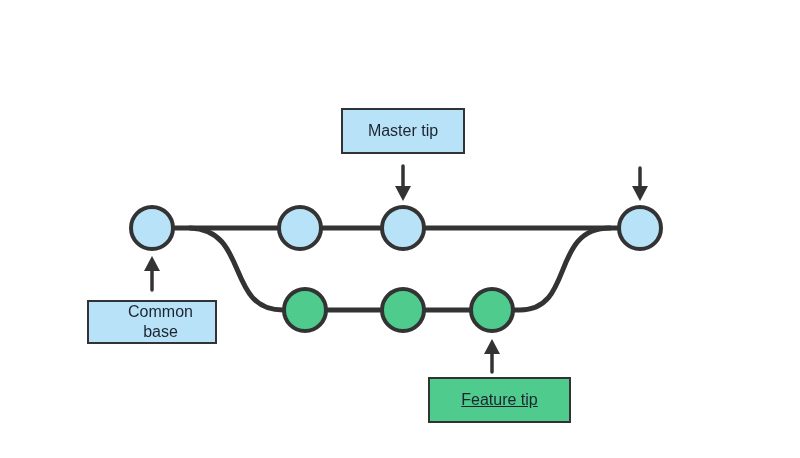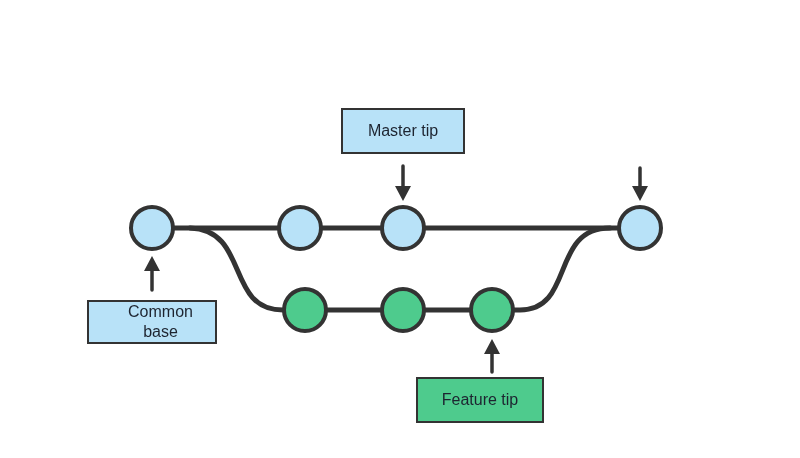--- a/index.html
+++ b/index.html
@@ -92,15 +92,15 @@
       <line class="arrow-line" x1="492" y1="372" x2="492" y2="353"></line>
       <polygon class="arrow-head" points="484,354 500,354 492,339"></polygon>
     </g>
   </svg>
 
   <div class="label-box label-blue" style="left:341px; top:108px; width:124px; height:46px;">Master tip</div>
 
 
   <div class="label-box label-blue" style="left:87px; top:300px; width:130px; height:44px;padding-left:25px;">Common base</div>
 
-  <div class="label-box label-green" style="left:416px; top:377px; width:128px; height:46px;">Feature tip</div>
+  <div class="label-box label-green" style="left:428px; top:377px; width:143px; height:46px;text-decoration:underline;">Feature tip</div>
 
 </div>
 
 </body></html>

